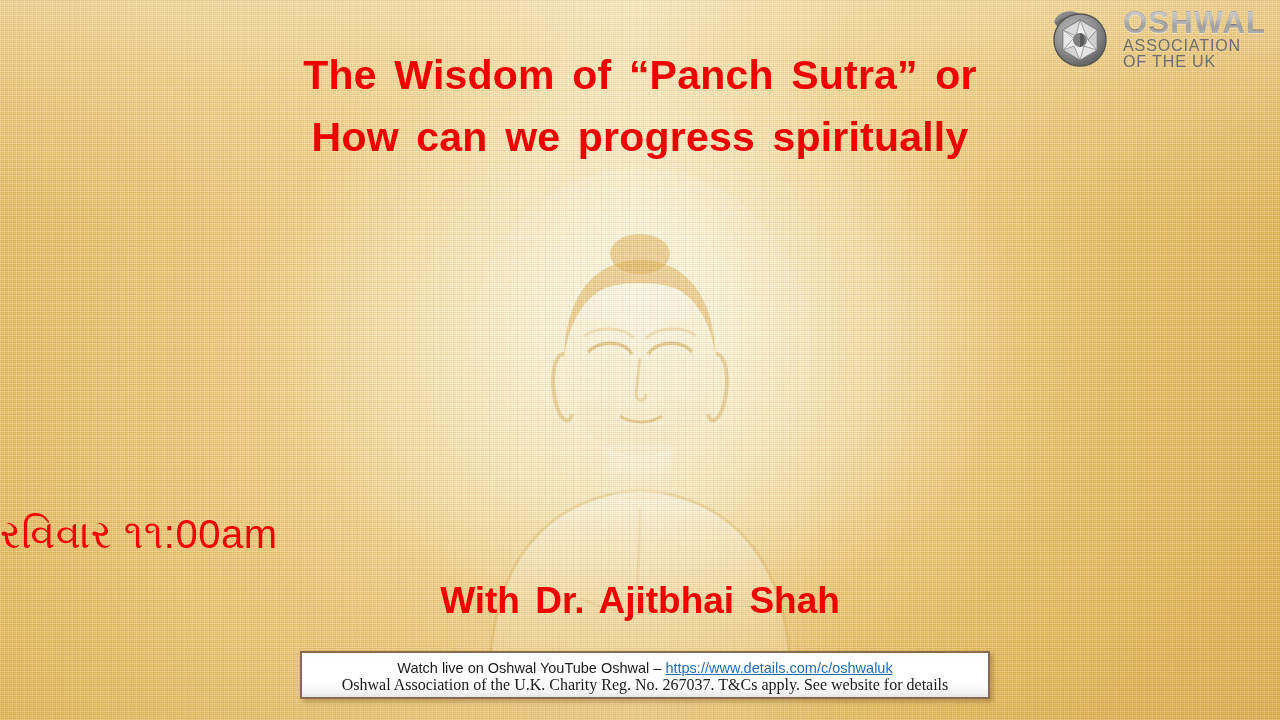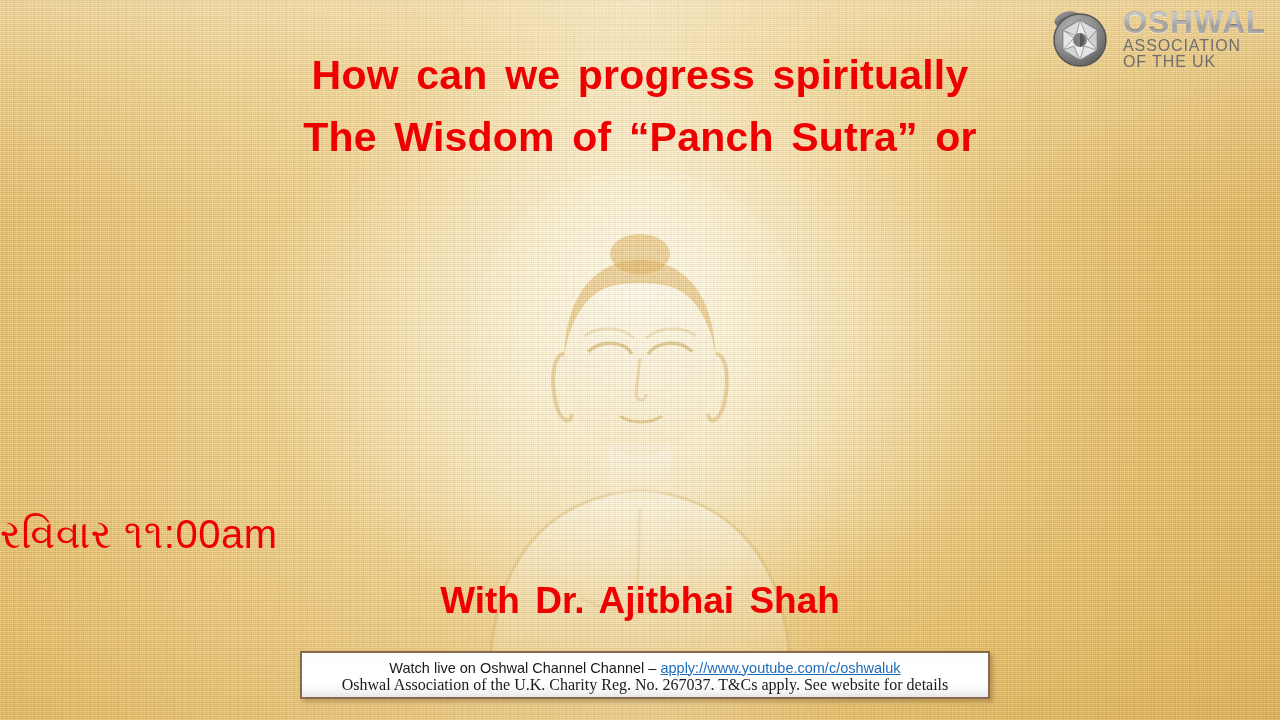--- a/index.html
+++ b/index.html
@@ -294,25 +294,25 @@
         <path d="M32 27 C 38 29, 38 39, 32 41" fill="#595959"></path>
       </svg>
     </span>
     <span class="logo-text">
       <span class="logo-word">OSHWAL</span>
       <span class="logo-sub">ASSOCIATION OF THE UK</span>
     </span>
   </div>
 
   <div class="title-block">
+    <div class="title-line">The Wisdom of “Panch Sutra” or</div>
     <div class="title-line">How can we progress spiritually</div>
-    <div class="title-line">The Wisdom of “Panch Sutra” or</div>
   </div>
 
   <div class="time-line">રવિવાર ૧૧:00am</div>
   <div class="presenter-line">With Dr. Ajitbhai Shah</div>
 
   <div class="footer-box">
-    <div class="footer-line1"><span>Watch live on Oshwal Channel Channel – </span><a class="footer-link" href="#">apply://www.youtube.com/c/oshwaluk</a></div>
+    <div class="footer-line1"><span>Watch live on Oshwal YouTube Oshwal – </span><a class="footer-link" href="#">https://www.details.com/c/oshwaluk</a></div>
     <div class="footer-line2">Oshwal Association of the U.K.   Charity Reg. No. 267037.  T&amp;Cs apply.  See website for details</div>
   </div>
 
 </div>
 
 </body></html>

